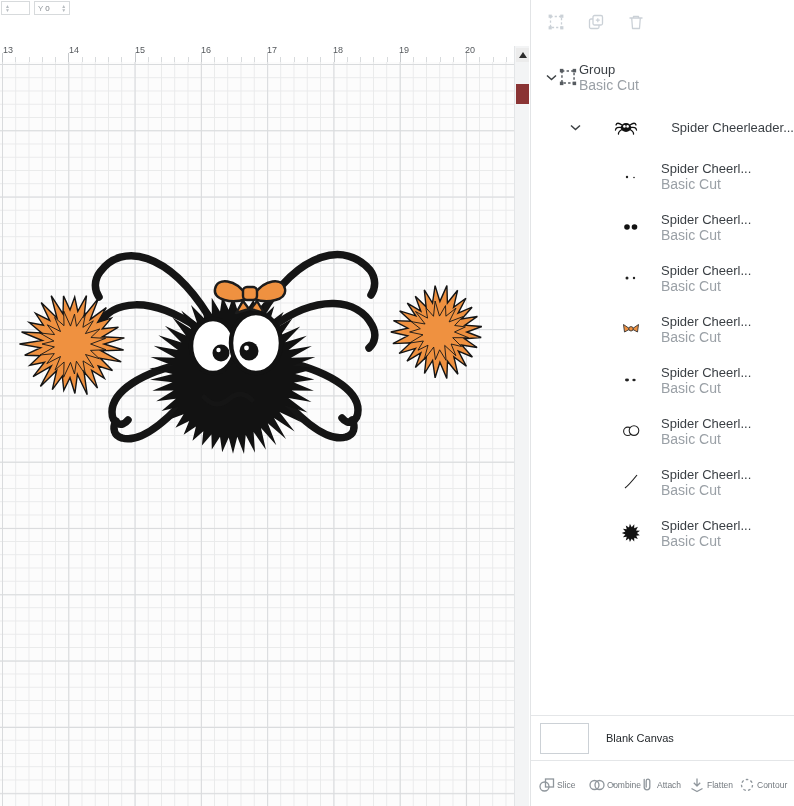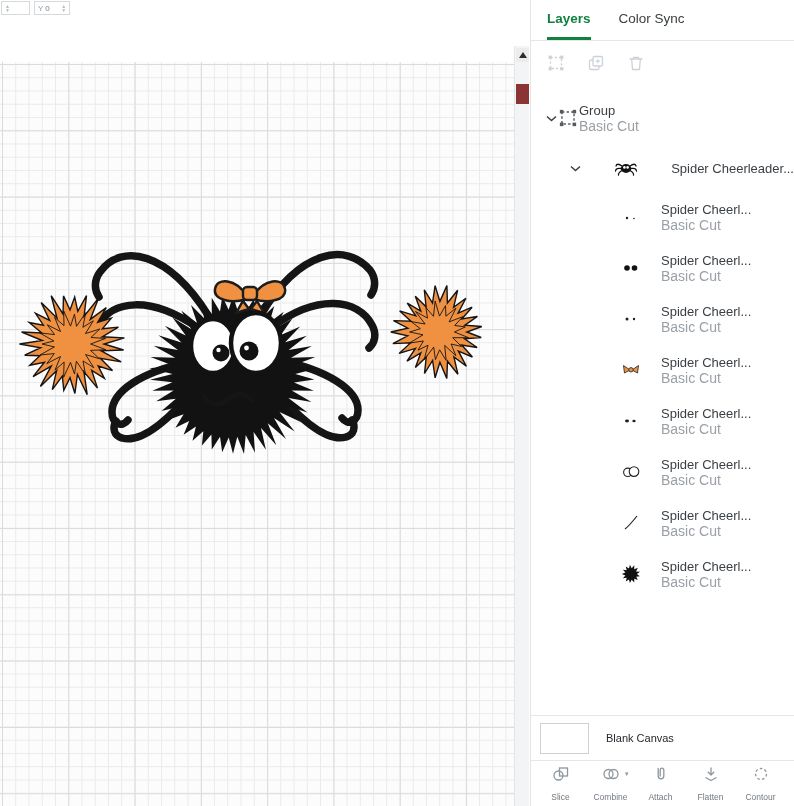--- a/index.html
+++ b/index.html
@@ -67,21 +67,21 @@
   .t-title { font-size:13px; color:#3a3f44; line-height:17px; white-space:nowrap; }
   .t-sub { font-size:14px; color:#9aa0a6; line-height:15px; }
 
   .canvas-row { height:45px; border-top:1px solid #e4e6e8; display:flex; align-items:center;
                 padding:16px 9px; gap:17px; flex:none; }
   .swatch { width:49px; height:31px; background:#fff; border:1px solid #ccd1d6; cursor:pointer; }
   .canvas-label { font-size:11px; color:#24282c; }
 
   .actionbar { height:46px; border-top:1px solid #e4e6e8; display:flex; justify-content:space-between;
                padding:3px 10px 0 6px; flex:none; }
-  .action { width:47px; display:flex; flex-direction:column; align-items:center; gap:8px; cursor:pointer; }
+  .action { width:47px; display:flex; flex-direction:row; align-items:center; gap:0; cursor:pointer; }
   .action .ic { position:relative; height:20px; }
   .action .caret { position:absolute; right:-8px; top:6px; font-size:7px; color:#8f969c; }
   .action .lbl { font-size:8.5px; color:#73797f; }
 </style>
 </head>
 <body>
 
 <div class="app">
 
   <div class="canvas-pane">
@@ -99,20 +99,30 @@
           <span>Y</span>
           <span class="val">0</span>
           <span class="arrows">
               <span>▲</span>
               <span>▼</span>
             </span>
         </div>
       </div>
     </div>
 
+    <div class="ruler">
+      <span style="left:3px">13</span>
+      <span style="left:69px">14</span>
+      <span style="left:135px">15</span>
+      <span style="left:201px">16</span>
+      <span style="left:267px">17</span>
+      <span style="left:333px">18</span>
+      <span style="left:399px">19</span>
+      <span style="left:465px">20</span>
+    </div>
 
     <div class="grid"></div>
 
     <svg class="art" viewBox="0 0 514 806">
 
       <g stroke="#151515" stroke-width="7.5" fill="none" stroke-linecap="round">
         <path d="M208,315 C168,252 122,242 100,272 C94,280 94,290 99,297"></path>
         <path d="M198,328 C150,295 112,300 98,326 C93,335 95,344 101,349"></path>
         <path d="M190,362 C140,372 112,392 112,412 C112,424 122,428 128,420"></path>
         <path d="M198,385 C165,425 140,443 122,438 C114,436 112,428 116,421"></path>
@@ -154,24 +164,20 @@
     <div class="vscroll">
       <div class="up-btn">
           <div class="tri"></div>
         </div>
       <div class="thumb"></div>
     </div>
   </div>
 
   <div class="panel">
 
-    <div class="tabs">
-      <div class="tab active">Layers</div>
-      <div class="tab">Color Sync</div>
-    </div>
 
     <div class="icon-row">
       <svg width="20" height="20" viewBox="0 0 20 20">
         <rect x="4.5" y="4.5" width="11" height="11" fill="none" stroke="#cbd1d7" stroke-width="1.3" stroke-dasharray="2.2 2"></rect>
         <g fill="#cbd1d7">
           <rect x="2.6" y="2.6" width="3.2" height="3.2"></rect>
             <rect x="14.2" y="2.6" width="3.2" height="3.2"></rect>
           <rect x="2.6" y="14.2" width="3.2" height="3.2"></rect>
             <rect x="14.2" y="14.2" width="3.2" height="3.2"></rect>
         </g>

